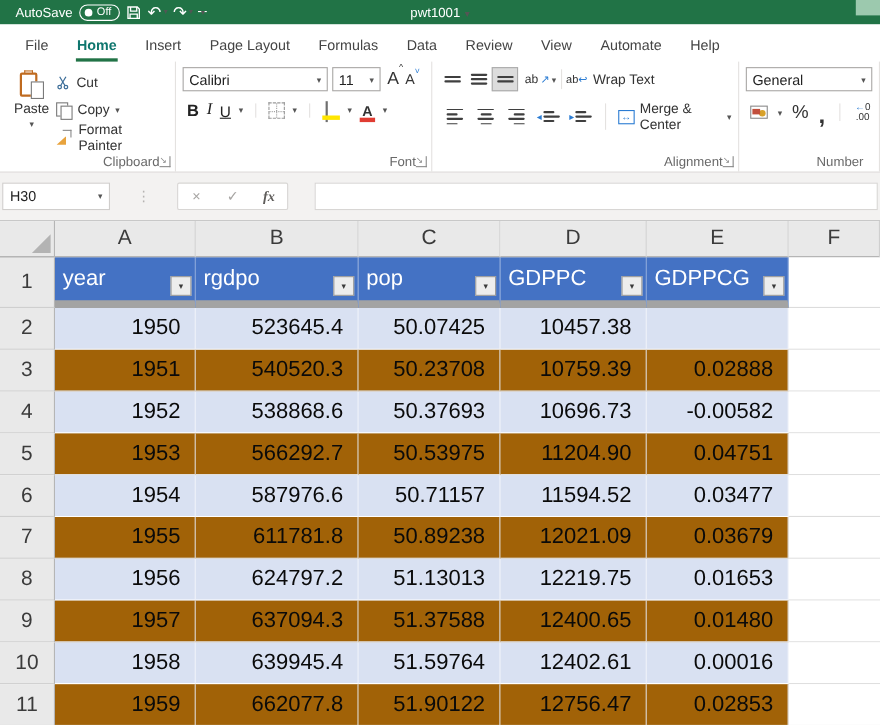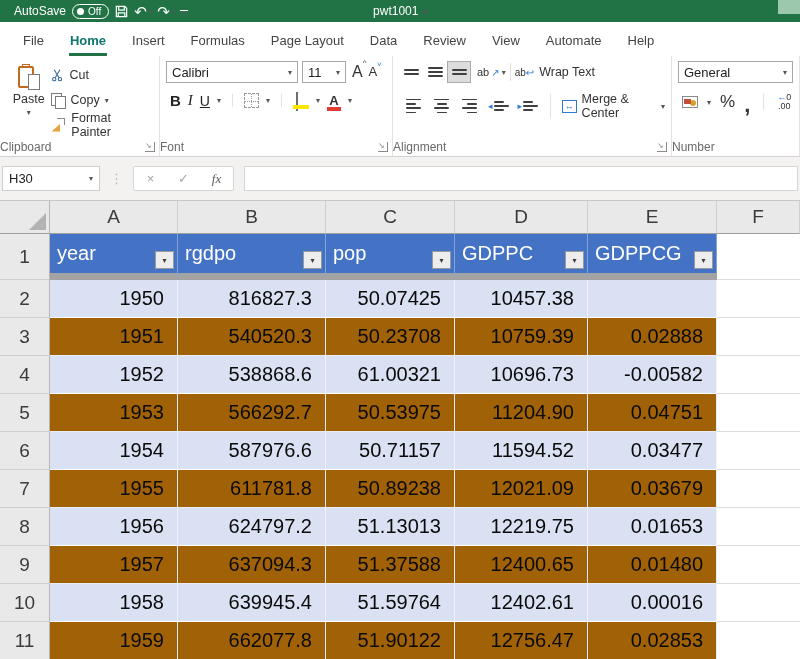--- a/index.html
+++ b/index.html
@@ -23,21 +23,21 @@
   .tb-title .chev{font-size:9px;margin-left:4px}
   .avatar{position:absolute;right:0;top:0;width:22px;height:14px;background:#9CC9AE}
   
   .tabrow{height:34px;background:#fff;display:flex;align-items:flex-end;padding:0 0 0 10px}
   .tab{padding:7px 13px 8px;font-size:13px;color:#444;position:relative;cursor:default;white-space:nowrap}
   .tab.active{color:#0f766e;font-weight:700}
   .tab.active::after{content:"";position:absolute;left:12px;right:12px;bottom:0;height:3px;background:var(--green)}
   
   .ribbon{height:101px;background:#fff;border-bottom:1px solid #d4d2d0;display:flex}
   .group{position:relative;border-right:1px solid #e4e2e0;padding:5px 6px 16px 6px}
-  .group-label{position:absolute;left:0;right:14px;bottom:2px;text-align:left;font-size:12px;color:#696969}
+  .group-label{position:absolute;left:0;right:14px;bottom:2px;text-align:right;font-size:12px;color:#696969}
   .launcher{position:absolute;right:4px;bottom:4px;width:10px;height:10px;border-right:1px solid #8a8a8a;border-bottom:1px solid #8a8a8a;color:#8a8a8a;font-size:8px;line-height:8px;text-align:left}
   .row{display:flex;align-items:center}
   .chev{color:#555;font-size:8px}
   .sep-v{width:1px;background:#e4e2e0;align-self:stretch;margin:2px 4px}
   
   .g-clip{width:160px;display:flex}
   .paste-btn{width:46px;display:flex;flex-direction:column;align-items:center;padding-top:3px;gap:2px}
   .clipboard-ico{position:relative;width:22px;height:26px}
   .clipboard-ico .board{position:absolute;left:0;top:2px;width:16px;height:22px;border:2px solid #BF6A1F;border-radius:2px;background:#fff}
   .clipboard-ico .clip{position:absolute;left:4px;top:0;width:8px;height:4px;border:1.5px solid #BF6A1F;border-bottom:none;background:#fff}
@@ -93,26 +93,26 @@
   .g-num{flex:1;min-width:0}
   .numfmt{width:100%;height:22px}
   .acct-ico{width:16px;height:12px;border:1px solid #8a8a8a;position:relative;background:#fff}
   .acct-ico::before{content:"";position:absolute;right:1px;bottom:1px;width:6px;height:6px;border-radius:50%;background:#D8A22A}
   .acct-ico::after{content:"";position:absolute;left:1px;top:2px;width:7px;height:5px;background:#C24F3C}
   .pct{font-size:17px;color:#333}
   .comma{font-size:22px;color:#333;line-height:10px;padding-top:6px;font-weight:700}
   .dec-ico{display:flex;flex-direction:column;align-items:center;line-height:1;font-size:9px;color:#333}
   .dec-ico .top .ar{color:#2b7cd3}
   
-  .formulabar{height:44px;background:#f3f2f1;border-bottom:1px solid #c8c8c8;display:flex;align-items:center;padding:0 2px 0 2px;gap:10px}
+  .formulabar{height:44px;background:#f3f2f1;border-bottom:1px solid #c8c8c8;display:flex;align-items:center;padding:0 2px 0 2px;gap:24px}
   .namebox{width:98px;height:25px;background:#fff;border:1px solid #d0cecc;display:flex;align-items:center;justify-content:space-between;padding:0 6px;font-size:13px;color:#222}
   .vdots{color:#b5b3b1;font-size:13px;letter-spacing:0}
   .fb-btns{height:25px;background:#fff;border:1px solid #d8d6d4;border-radius:2px;display:flex;align-items:center}
   .fb-btn{width:33px;text-align:center;color:#a7a5a3;font-size:13px}
-  .fb-btn.fx{color:#5f5d5b;font-family:"Liberation Serif",serif;font-style:italic;font-weight:400}
+  .fb-btn.fx{color:#5f5d5b;font-family:"Liberation Serif",serif;font-style:italic;font-weight:700}
   .fb-input{flex:1;height:25px;background:#fff;border:1px solid #d8d6d4;margin-right:0}
   
   .grid{display:grid;grid-template-columns:50px 128px 148px 129px 133px 129px 1fr;grid-template-rows:33px 46px repeat(10,38px);background:#fff}
   .corner{background:#E9E9E9;border-right:1px solid #b5b5b5;border-bottom:1px solid #9f9f9f;position:relative}
   .corner::after{content:"";position:absolute;right:3px;bottom:3px;border-left:17px solid transparent;border-bottom:17px solid #b3b3b3}
   .colhdr{background:#E9E9E9;border-right:1px solid #cfcfcf;border-bottom:1px solid #9f9f9f;display:flex;align-items:center;justify-content:center;font-size:19px;color:#3b3b3b}
   .gutter{background:#E9E9E9;border-right:1px solid #b5b5b5;border-bottom:1px solid #cfcfcf;display:flex;align-items:center;justify-content:center;font-size:19px;color:#3b3b3b}
   .thcell{background:var(--hdr-blue);color:#fff;font-weight:400;font-size:20px;display:flex;align-items:center;padding-left:7px;position:relative;border-right:1px solid rgba(255,255,255,.35);border-bottom:7px solid #a3a3a3}
   .filter{position:absolute;right:3px;bottom:4px;width:19px;height:18px;background:#EDEDED;border:1px solid #9a9a9a;color:#3b3b3b;font-size:8px;display:flex;align-items:center;justify-content:center}
   .datacell{font-size:20px;color:#0a0a0a;display:flex;align-items:center;justify-content:flex-end;padding-right:13px;border-right:1px solid #e6ebf5;border-bottom:1px solid #e8edf6;background:#a16207;white-space:nowrap;overflow:hidden}
@@ -154,22 +154,22 @@
       <span class="v chev">▾</span>
     </span>
   </div>
   <div class="avatar"></div>
 </div>
 
 <div class="tabrow">
   <span class="tab">File</span>
   <span class="tab active">Home</span>
   <span class="tab">Insert</span>
+  <span class="tab">Page Layout</span>
   <span class="tab">Formulas</span>
-  <span class="tab">Page Layout</span>
   <span class="tab">Data</span>
   <span class="tab">Review</span>
   <span class="tab">View</span>
   <span class="tab">Automate</span>
   <span class="tab">Help</span>
 </div>
 
 <div class="ribbon">
 
   <div class="group g-clip">
@@ -371,36 +371,36 @@
     <div class="colhdr">F</div>
     <div class="gutter">1</div>
     <div class="thcell">year<div class="filter">▾<span></span></div></div>
     <div class="thcell">rgdpo<div class="filter">▾<span></span></div></div>
     <div class="thcell">pop<div class="filter">▾<span></span></div></div>
     <div class="thcell">GDPPC<div class="filter">▾<span></span></div></div>
     <div class="thcell">GDPPCG<div class="filter">▾<span></span></div></div>
     <div class="fempty hdr-row"></div>
     <div class="gutter">2</div>
     <div class="datacell band">1950</div>
-    <div class="datacell band">816827.3</div>
+    <div class="datacell band">523645.4</div>
     <div class="datacell band">50.07425</div>
     <div class="datacell band">10457.38</div>
     <div class="datacell band"></div>
     <div class="fempty"></div>
     <div class="gutter">3</div>
     <div class="datacell">1951</div>
     <div class="datacell">540520.3</div>
     <div class="datacell">50.23708</div>
     <div class="datacell">10759.39</div>
     <div class="datacell">0.02888</div>
     <div class="fempty"></div>
     <div class="gutter">4</div>
     <div class="datacell band">1952</div>
     <div class="datacell band">538868.6</div>
-    <div class="datacell band">61.00321</div>
+    <div class="datacell band">50.37693</div>
     <div class="datacell band">10696.73</div>
     <div class="datacell band">-0.00582</div>
     <div class="fempty"></div>
     <div class="gutter">5</div>
     <div class="datacell">1953</div>
     <div class="datacell">566292.7</div>
     <div class="datacell">50.53975</div>
     <div class="datacell">11204.90</div>
     <div class="datacell">0.04751</div>
     <div class="fempty"></div>

